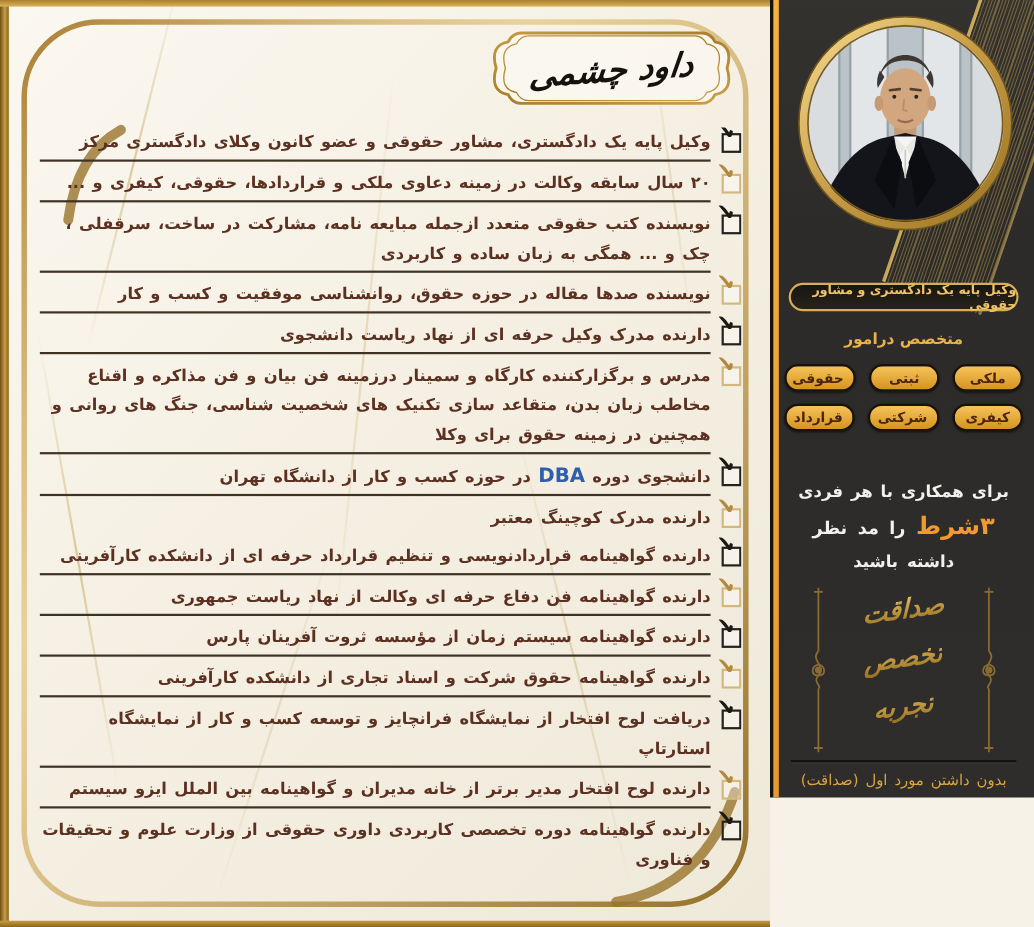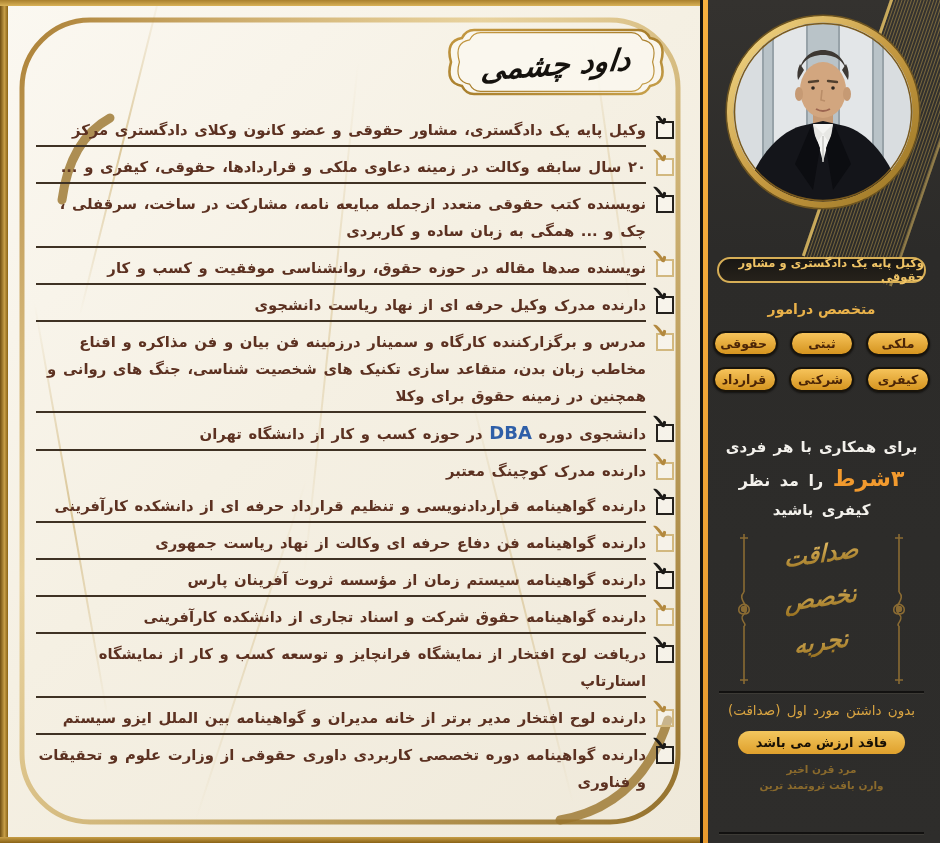--- a/index.html
+++ b/index.html
@@ -32,21 +32,21 @@
   .cb{position:relative;width:14px;height:14px;flex:0 0 14px;border:2.5px solid;margin-top:5px;background:rgba(255,255,255,.35);}
   .cb.black{border-color:#24211d;}
   .cb.gold{border-color:#d2b87f;}
   .cb .mk{position:absolute;left:-7px;top:-14px;font-size:21px;line-height:21px;font-weight:bold;transform:scaleX(-1);}
   .cb.black .mk{color:#1b1916;}
   .cb.gold .mk{color:#b3893f;}
   .content{flex:1;color:#5c3121;font-size:14.8px;line-height:27px;font-weight:bold;padding-bottom:2px;word-spacing:1.5px;}
   .content.hasdiv{border-bottom:2px solid #3f3224;}
   .latin{color:#2f5fa8;direction:ltr;unicode-bidi:embed;font-size:18px;}
   
-  .right{position:absolute;left:700px;top:0;width:240px;height:843px;overflow:hidden;
+  .right{position:absolute;left:700px;top:0;width:240px;height:725px;overflow:hidden;
          background:linear-gradient(180deg,#34322f 0%,#2c2b29 30%,#2e2d2b 100%);
          border-left:3px solid #15130f;box-sizing:border-box;}
   .accent{position:absolute;left:0;top:0;bottom:0;width:5px;background:linear-gradient(180deg,#f7b03f,#e89a2e);z-index:9;}
   .guilloche{position:absolute;top:-50px;left:150px;width:90px;height:330px;transform:rotate(19deg);
              background:repeating-linear-gradient(90deg,rgba(206,170,80,0) 0 2px,rgba(206,170,80,.45) 2px 3px);
              border-left:3px solid rgba(225,190,100,.85);border-right:2px solid rgba(225,190,100,.55);z-index:1;}
   .photo{position:absolute;top:14px;left:22px;width:196px;height:196px;z-index:3;}
   .caption{position:absolute;top:257px;left:14px;right:14px;height:22px;z-index:3;
            background:linear-gradient(180deg,#191713,#26221b);border:2px solid #d6ae56;border-radius:15px;
            color:#f0c466;font-size:11.5px;font-weight:bold;display:flex;align-items:center;justify-content:center;}
@@ -286,21 +286,21 @@
       <span class="pill">کیفری</span>
       <span class="pill">شرکتی</span>
       <span class="pill">قرارداد</span>
     </div>
 
     <div class="conds">
       <div class="c1">برای همکاری با هر فردی</div>
       <div class="c2">
         <span class="hl">۳شرط</span><span> را مد نظر</span>
       </div>
-      <div class="c3">کیفری باشید</div>
+      <div class="c3">داشته باشید</div>
     </div>
 
     <svg class="orn orn-l" width="22" height="150" viewBox="0 0 22 150">
       <g stroke="#8a6b33" fill="none" stroke-width="1.6">
         <line x1="11" y1="0" x2="11" y2="58"></line>
         <line x1="11" y1="92" x2="11" y2="150"></line>
         <path d="M11 58 C3 66 19 72 11 80 C5 86 15 90 11 92"></path>
         <path d="M11 70 C18 72 18 80 11 80 M11 70 C4 72 4 80 11 80"></path>
         <circle cx="11" cy="75" r="2.4" fill="#8a6b33"></circle>
         <path d="M7 4 H15 M7 146 H15"></path>

